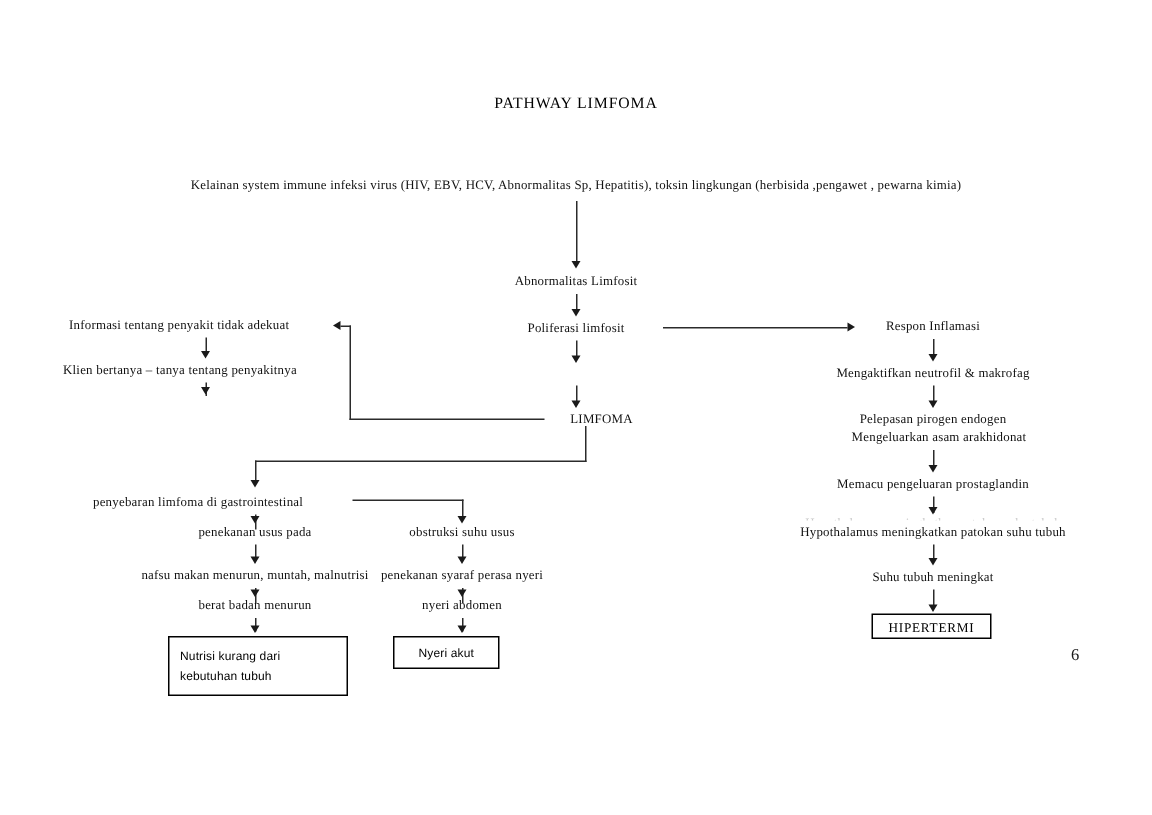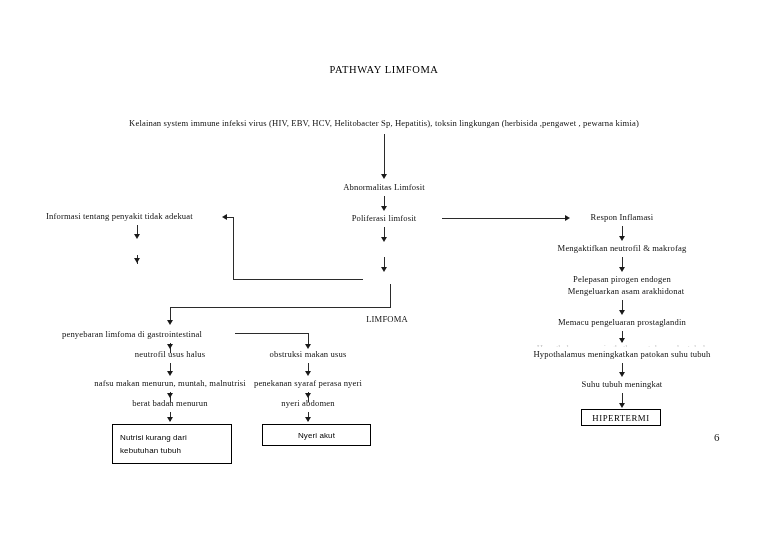--- a/index.html
+++ b/index.html
@@ -111,51 +111,52 @@
     height: 4px;
   }
 </style>
 </head>
 <body>
 
 <div id="page">
 
   <div class="title" style="left:384px; top:64px;">PATHWAY LIMFOMA</div>
 
-  <div class="node center" style="left:384px; top:118px;">Kelainan system immune infeksi virus (HIV, EBV, HCV, Helitobacter Sp, Hepatitis), toksin lingkungan (herbisida ,pengawet , pewarna kimia)</div>
+  <div class="node center" style="left:384px; top:118px;">Kelainan system immune infeksi virus (HIV, EBV, HCV, Abnormalitas Sp, Hepatitis), toksin lingkungan (herbisida ,pengawet , pewarna kimia)</div>
 
   <div class="vline" style="left:384px; top:134px; height:40px;"></div>
   <div class="arrow-down" style="left:380.5px; top:174px;"></div>
 
   <div class="node center" style="left:384px; top:182px;">Abnormalitas Limfosit</div>
 
   <div class="vline" style="left:384px; top:196px; height:12px;"></div>
   <div class="arrow-down" style="left:380.5px; top:206px;"></div>
 
   <div class="node center" style="left:384px; top:213px;">Poliferasi limfosit</div>
 
   <div class="vline" style="left:384px; top:227px; height:12px;"></div>
   <div class="arrow-down" style="left:380.5px; top:237px;"></div>
 
 
   <div class="vline" style="left:384px; top:257px; height:12px;"></div>
   <div class="arrow-down" style="left:380.5px; top:267px;"></div>
 
-  <div class="node center" style="left:387px; top:274px;margin-top:40px;">LIMFOMA</div>
+  <div class="node center" style="left:401px; top:274px;">LIMFOMA</div>
 
   <div class="hline" style="left:233px; top:279px; width:130px;"></div>
   <div class="vline" style="left:233px; top:217px; height:63px;"></div>
   <div class="hline" style="left:227px; top:217px; width:7px;"></div>
   <div class="arrow-left" style="left:222px; top:213.5px;"></div>
 
   <div class="node" style="left:46px; top:211px;">Informasi tentang penyakit tidak adekuat</div>
 
   <div class="vline" style="left:137px; top:225px; height:11px;"></div>
   <div class="arrow-down" style="left:133.5px; top:234px;"></div>
 
+  <div class="node" style="left:42px; top:241px;">Klien bertanya – tanya tentang penyakitnya</div>
 
   <div class="vline" style="left:137px; top:255px; height:9px;"></div>
   <div class="arrow-down" style="left:133.5px; top:258px;"></div>
 
 
   <div class="hline" style="left:442px; top:218px; width:123px;"></div>
   <div class="arrow-right" style="left:565px; top:214.5px;"></div>
 
   <div class="node center" style="left:622px; top:212px;">Respon Inflamasi</div>
 
@@ -199,21 +200,21 @@
 
   <div class="node" style="left:62px; top:329px;">penyebaran limfoma di gastrointestinal</div>
 
   <div class="hline" style="left:235px; top:333px; width:74px;"></div>
   <div class="vline" style="left:308px; top:333px; height:12px;"></div>
   <div class="arrow-down" style="left:304.5px; top:344px;"></div>
 
   <div class="vline" style="left:170px; top:343px; height:10px;"></div>
   <div class="arrow-down" style="left:166.5px; top:344px;"></div>
 
-  <div class="node center" style="left:170px; top:349px;">neutrofil usus halus</div>
+  <div class="node center" style="left:170px; top:349px;">penekanan usus pada</div>
 
   <div class="vline" style="left:170px; top:363px; height:10px;"></div>
   <div class="arrow-down" style="left:166.5px; top:371px;"></div>
 
   <div class="node center" style="left:170px; top:378px;">nafsu makan menurun, muntah, malnutrisi</div>
 
   <div class="vline" style="left:170px; top:392px; height:10px;"></div>
   <div class="arrow-down" style="left:166.5px; top:393px;"></div>
 
   <div class="node center" style="left:170px; top:398px;">berat badan menurun</div>
@@ -221,32 +222,32 @@
   <div class="vline" style="left:170px; top:412px; height:9px;"></div>
   <div class="arrow-down" style="left:166.5px; top:417px;"></div>
 
   <div class="box sans left" style="left:112px; top:424px; width:120px; height:40px;">
     <div>
       <div>Nutrisi kurang dari</div>
       <div>kebutuhan tubuh</div>
     </div>
   </div>
 
-  <div class="node center" style="left:308px; top:349px;">obstruksi makan usus</div>
+  <div class="node center" style="left:308px; top:349px;">obstruksi suhu usus</div>
 
   <div class="vline" style="left:308px; top:363px; height:10px;"></div>
   <div class="arrow-down" style="left:304.5px; top:371px;"></div>
 
   <div class="node center" style="left:308px; top:378px;">penekanan syaraf perasa nyeri</div>
 
   <div class="vline" style="left:308px; top:392px; height:10px;"></div>
   <div class="arrow-down" style="left:304.5px; top:393px;"></div>
 
   <div class="node center" style="left:308px; top:398px;">nyeri abdomen</div>
 
   <div class="vline" style="left:308px; top:412px; height:9px;"></div>
   <div class="arrow-down" style="left:304.5px; top:417px;"></div>
 
-  <div class="box sans" style="left:262px; top:424px; width:109px; height:22px;">Nyeri akut</div>
+  <div class="box sans" style="left:262px; top:424px; width:71px; height:22px;">Nyeri akut</div>
 
   <div class="pagenum" style="left:714px; top:431px;">6</div>
 
 </div>
 
 </body></html>

